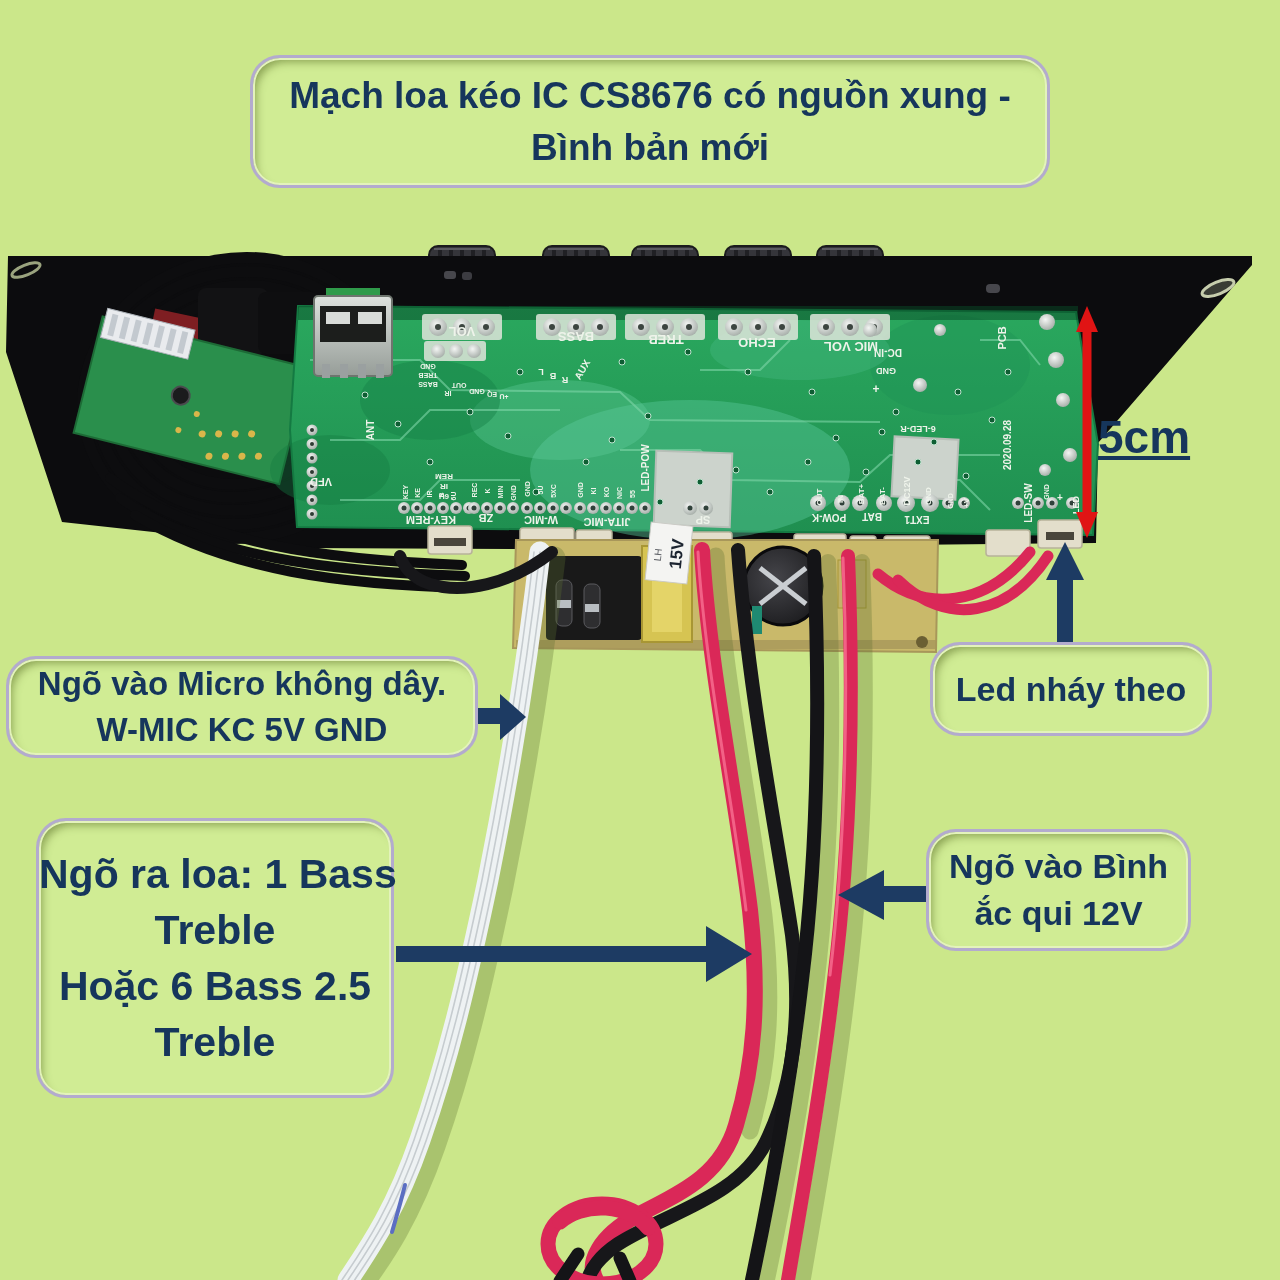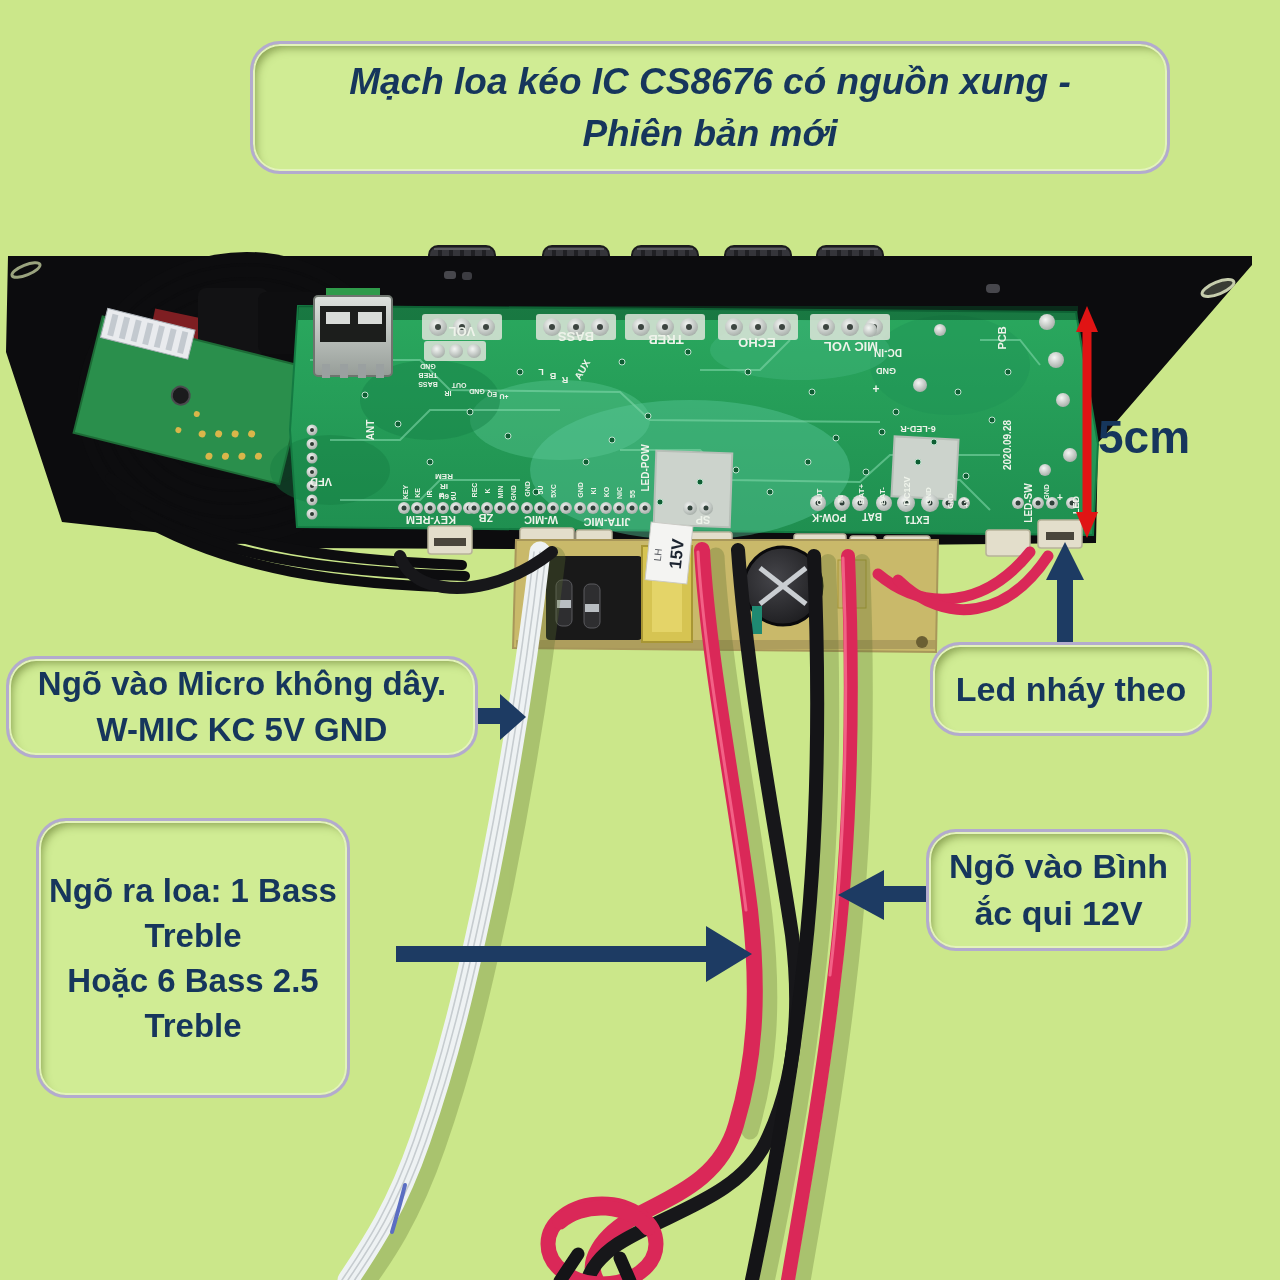--- a/index.html
+++ b/index.html
@@ -5,26 +5,26 @@
   html,body{margin:0;padding:0;}
   #stage{position:relative;width:1280px;height:1280px;background:#cbe78a;overflow:hidden;
          font-family:"Liberation Sans",sans-serif;}
   #photo{position:absolute;left:0;top:0;}
   .callout{position:absolute;box-sizing:border-box;background:#d0ec94;
            border:3px solid #b3abce;border-radius:30px;
            box-shadow:inset 0 0 0 2px #e3f3bb, inset 6px 7px 8px -3px rgba(70,90,20,.5);
            color:#16365c;font-weight:bold;text-align:center;
            display:flex;flex-direction:column;justify-content:center;line-height:1.38;}
   .callout div{white-space:nowrap;}
-  #title-box{left:250px;top:41px;width:920px;height:133px;font-size:37px;font-style:italic;}
+  #title-box{left:250px;top:55px;width:800px;height:133px;font-size:37px;}
   #mic-box{left:6px;top:656px;width:472px;height:102px;font-size:33px;text-align:center;}
   #led-box{left:930px;top:642px;width:282px;height:94px;font-size:34px;}
-  #speaker-box{left:36px;top:818px;width:314px;height:280px;font-size:33px;line-height:1.37;}
+  #speaker-box{left:36px;top:818px;width:358px;height:280px;font-size:41px;line-height:1.37;}
   #battery-box{left:926px;top:829px;width:265px;height:122px;font-size:34px;}
-  #dim-label{position:absolute;left:1098px;top:410px;font-size:46px;font-weight:bold;color:#16365c;}
+  #dim-label{position:absolute;left:1098px;top:410px;font-size:46px;font-weight:bold;color:#16365c;text-decoration:underline;}
   text.silk{fill:#eef3ea;font-weight:bold;font-family:"Liberation Sans",sans-serif;}
 </style>
 </head>
 <body>
 
 <div id="stage">
 
 <svg id="photo" width="1280" height="1280" viewBox="0 0 1280 1280">
   <defs>
     <linearGradient id="pcbGrad" x1="0" y1="0" x2="0" y2="1">
@@ -507,21 +507,21 @@
   <g fill="#1d3b63">
     <polygon points="476,708 500,708 500,694 526,717 500,740 500,724 476,724"></polygon>
     <polygon points="1046,580 1065,542 1084,580 1073,580 1073,648 1057,648 1057,580"></polygon>
     <polygon points="396,946 706,946 706,926 752,954 706,982 706,962 396,962"></polygon>
     <polygon points="926,886 884,886 884,870 838,895 884,920 884,902 926,902"></polygon>
   </g>
 </svg>
 
 <div class="callout" id="title-box">
       <div>Mạch loa kéo IC CS8676 có nguồn xung -</div>
-      <div>Phiên bản mới</div>
+      <div>Bình bản mới</div>
     </div>
 <div class="callout" id="mic-box">
       <div>Ngõ vào Micro không dây.</div>
       <div>W-MIC KC 5V GND</div>
     </div>
 <div class="callout" id="led-box">
       <div>Led nháy theo</div>
     </div>
 <div class="callout" id="speaker-box">
       <div>Ngõ ra loa: 1 Bass</div>

